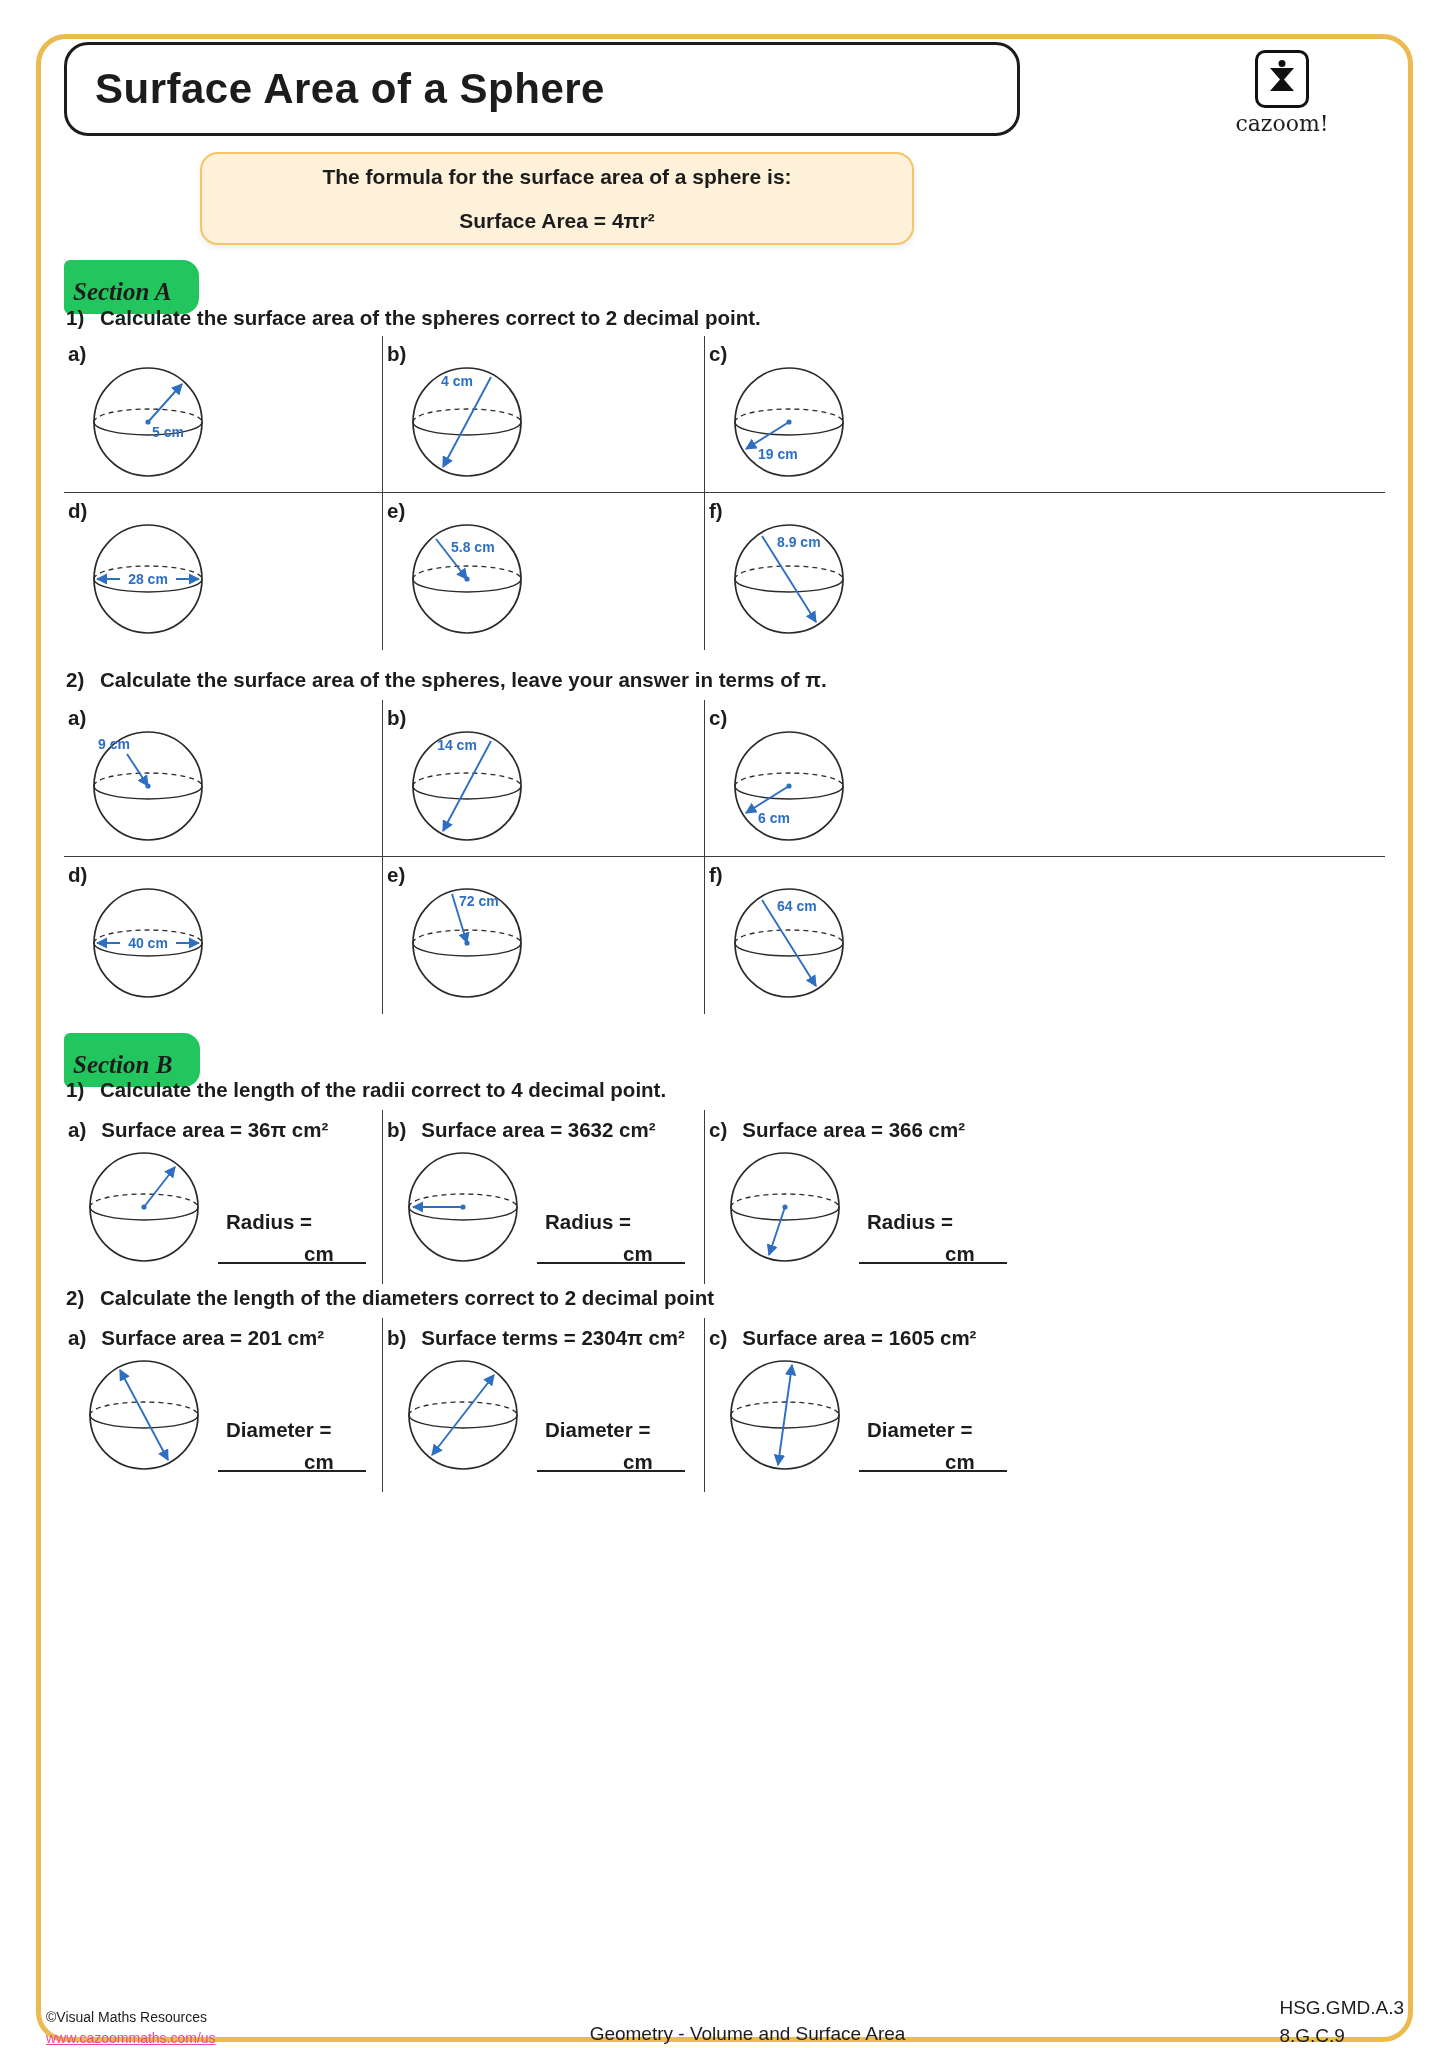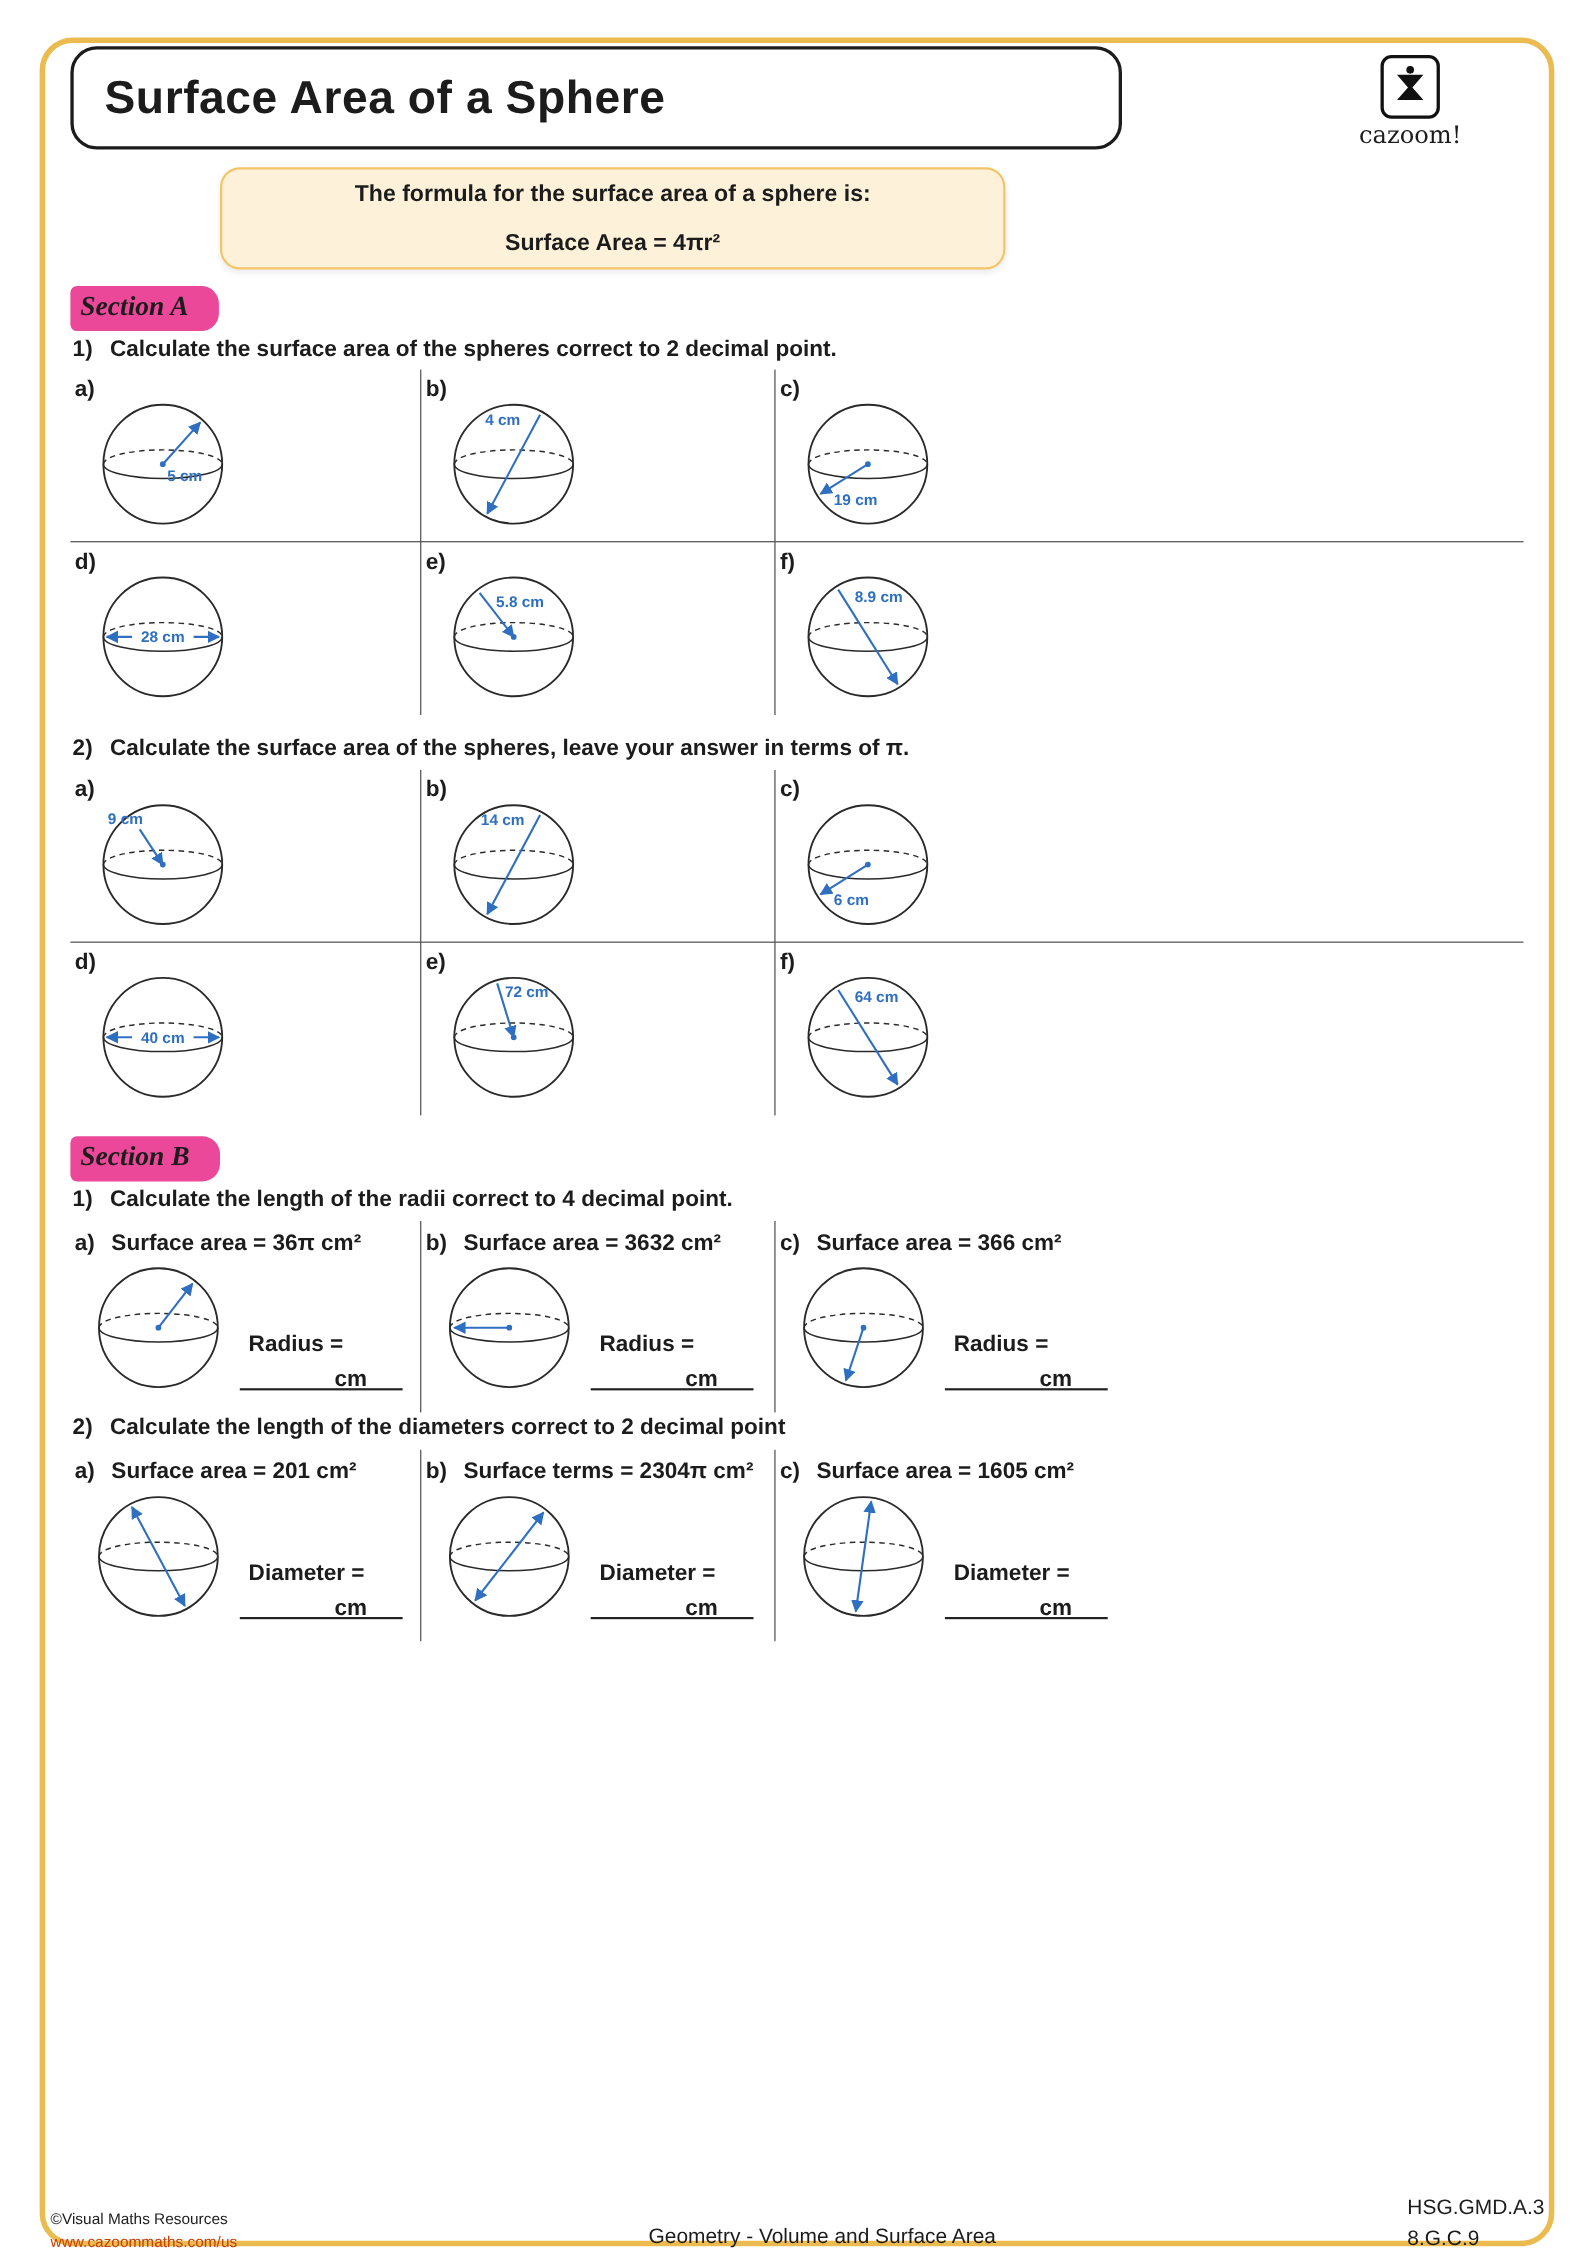--- a/index.html
+++ b/index.html
@@ -16,22 +16,22 @@
   .logo{position:absolute;left:1222px;top:50px;width:120px;text-align:center}
   .logo .logo-box{width:54px;height:58px;border:3.5px solid #111;border-radius:10px;margin:0 auto;
     display:flex;align-items:center;justify-content:center;background:#fff}
   .logo .logo-text{font-family:"DejaVu Serif",serif;font-weight:normal;font-size:22px;margin-top:3px}
 
   .formula-box{position:absolute;left:200px;top:152px;width:714px;height:93px;background:#FDF2D9;
     border:2.5px solid #F4C468;border-radius:18px;display:flex;flex-direction:column;justify-content:center;
     align-items:center;gap:20px;box-shadow:0 3px 6px rgba(0,0,0,.08)}
   .formula-box div{font-weight:bold;font-size:21px}
 
-  .section-tag{position:absolute;left:64px;background:#ec4899;border-radius:6px 16px 16px 6px;
-    padding:5px 28px 8px 9px;font-family:"Liberation Serif",serif;font-style:italic;font-weight:bold;font-size:25px}
+  .section-tag{position:absolute;left:64px;background:#22c55e;border-radius:6px 16px 16px 6px;
+    padding:18px 28px 8px 9px;font-family:"Liberation Serif",serif;font-style:italic;font-weight:bold;font-size:25px}
   #tag-a{top:260px}
   #tag-b{top:1033px}
 
   .q-line{position:absolute;left:66px;display:flex;font-weight:bold;font-size:20.5px}
   .q-line .q-num{width:34px;flex:0 0 34px}
   #qa1{top:306px}
   #qa2{top:668px}
   #qb1{top:1078px}
   #qb2{top:1286px}
 
@@ -50,21 +50,21 @@
   .b-cell.c0,.b-cell.c1{border-right:1.7px solid #3d3d3d}
   .cell-head{position:absolute;left:4px;top:8px;font-weight:bold;font-size:20.5px;white-space:nowrap}
   .cell-head .cell-label2{margin-right:15px}
   .b-cell svg{position:absolute;left:14px;top:38px}
   .b-cell .ans-label{position:absolute;left:162px;top:100px;width:150px;font-weight:bold;font-size:20.5px}
   .b-cell .ans-line{position:absolute;left:154px;top:128px;width:148px;height:26px;border-bottom:2px solid #222}
   .b-cell .ans-unit{position:absolute;left:240px;top:132px;font-weight:bold;font-size:20.5px}
 
   .footer{position:absolute;left:46px;top:1994px;width:1358px;display:flex;justify-content:space-between;align-items:flex-end}
   .footer .f-left{font-size:14px;line-height:1.5}
-  .footer .f-left a{color:#c2410c;cursor:pointer}
+  .footer .f-left a{color:#ec4899;text-decoration:underline;cursor:pointer}
   .footer .f-center{font-size:19px;padding-bottom:4px}
   .footer .f-right{font-size:19px;text-align:left;line-height:1.45}
 
   svg text{font-family:"Liberation Sans",sans-serif}
 </style>
 </head>
 <body>
 
 <svg width="0" height="0" style="position:absolute" aria-hidden="true">
   <defs>

